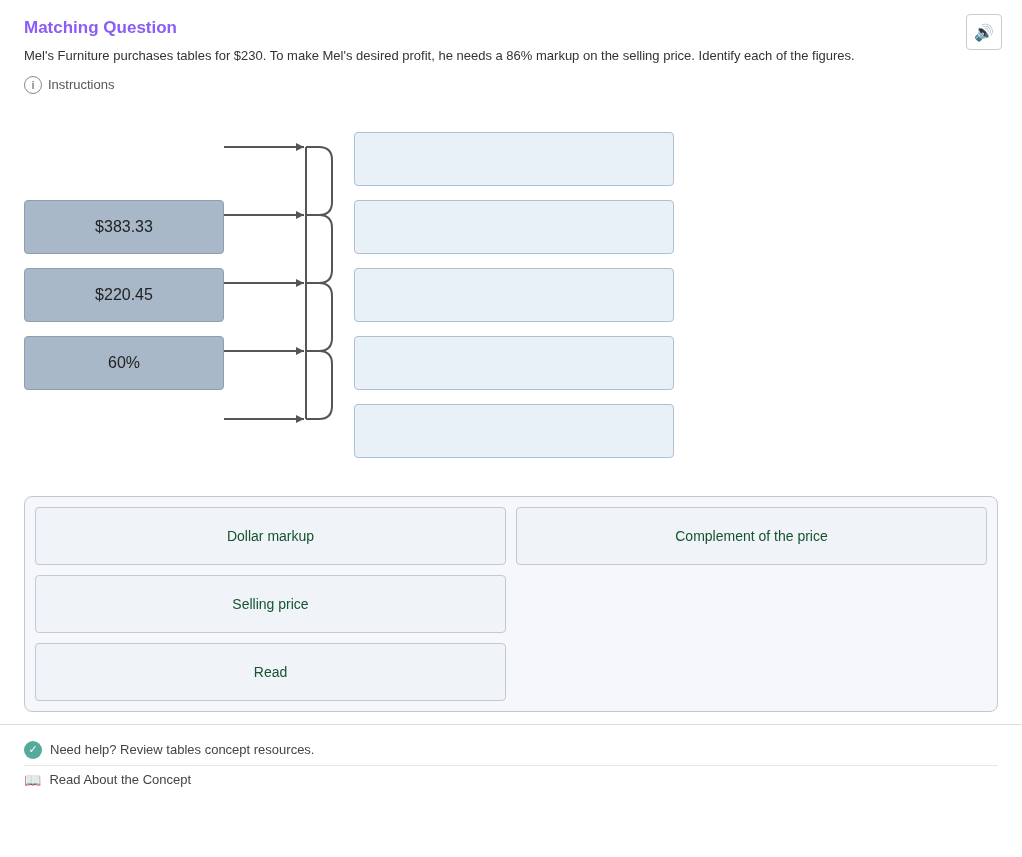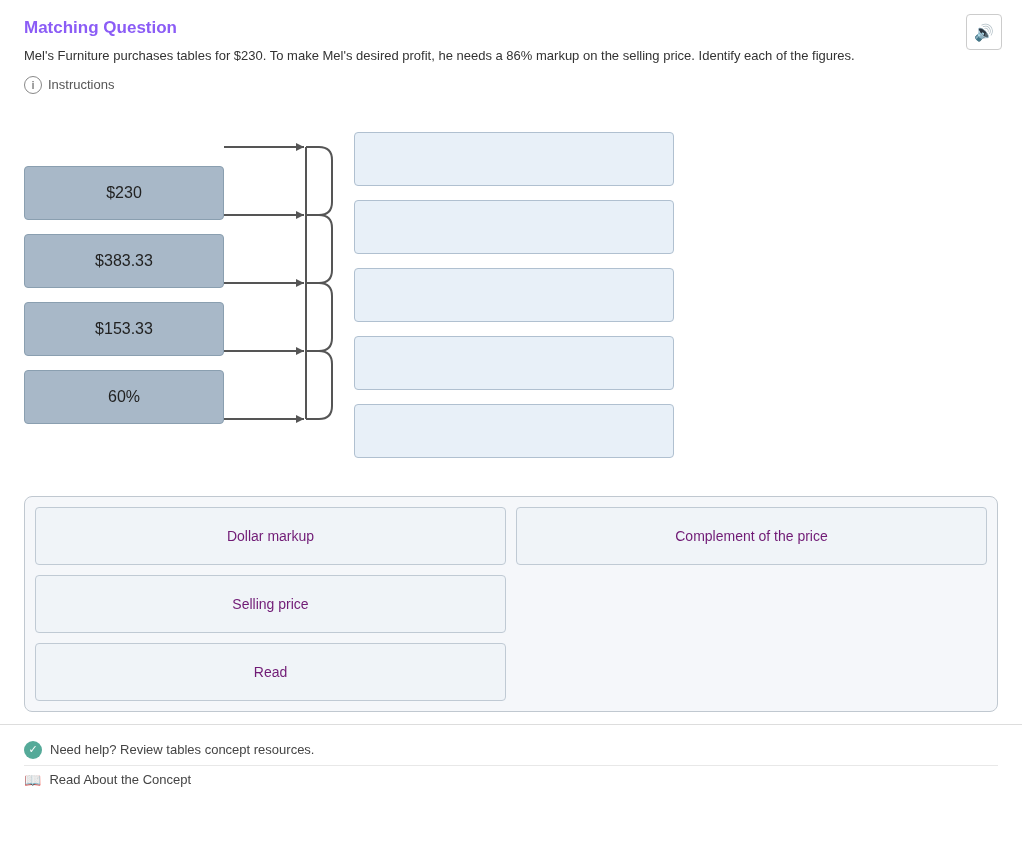--- a/index.html
+++ b/index.html
@@ -119,21 +119,21 @@
     }
     .answer-option {
       background: #f0f4f8;
       border: 1px solid #c0cad4;
       border-radius: 4px;
       height: 58px;
       display: flex;
       align-items: center;
       justify-content: center;
       font-size: 14px;
-      color: #701a75;
+      color: #14532d;
       cursor: pointer;
     }
     .answer-option.full-width {
       grid-column: 1 / 2;
     }
     
     .help-section {
       border-top: 1px solid #ddd;
       padding: 10px 24px;
     }
@@ -199,27 +199,24 @@
       <span>Instructions</span>
     </div>
   </div>
 
   <div class="matching-area">
 
     <div style="display:flex; align-items:center; gap: 0;">
 
       <div class="left-values">
         <div class="value-box">
-          <span>$230</span>
+          <span>$383.33</span>
         </div>
         <div class="value-box">
-          <span>$383.33</span>
-        </div>
-        <div class="value-box">
-          <span>$153.33</span>
+          <span>$220.45</span>
         </div>
         <div class="value-box">
           <span>60%</span>
         </div>
       </div>
 
       <div style="display:flex; align-items:center; width:130px; flex-shrink:0; position:relative; height: 350px;">
 
         <svg width="130" height="350">
 

